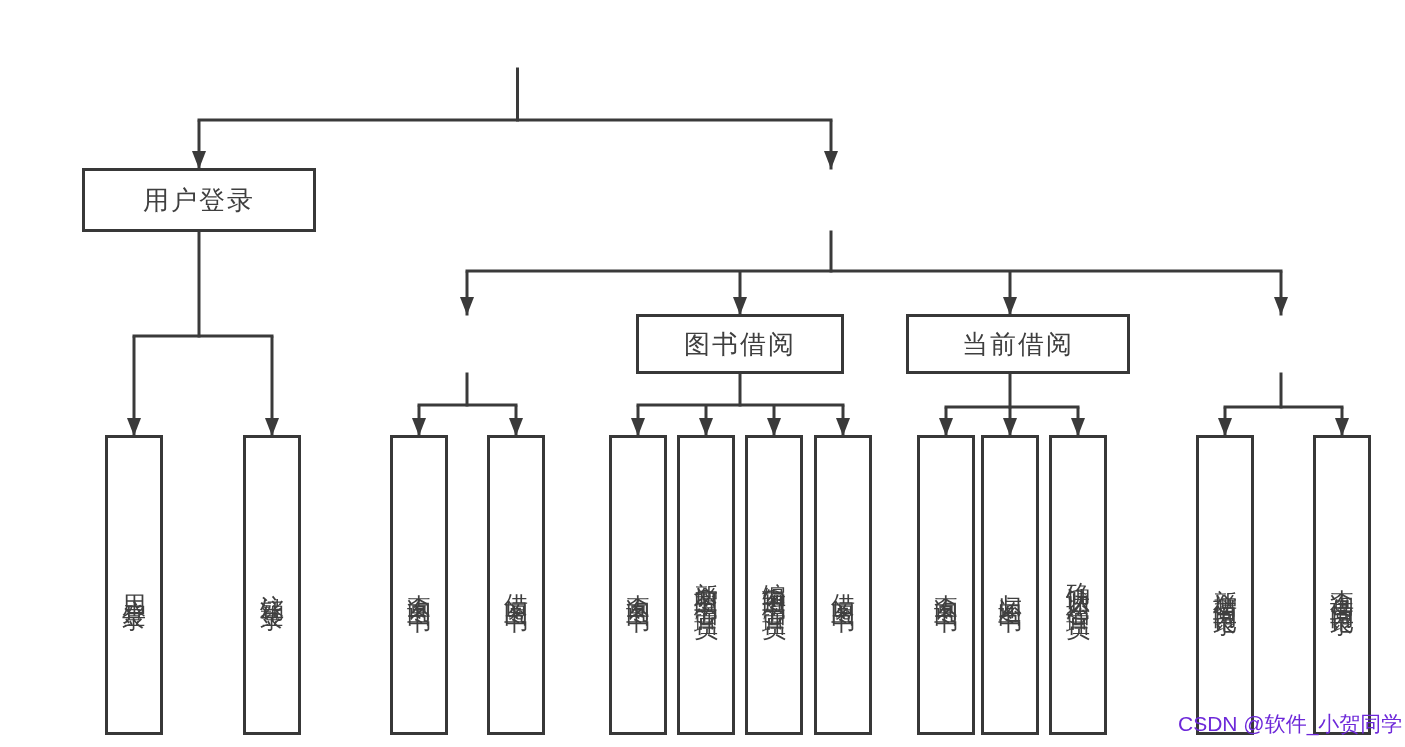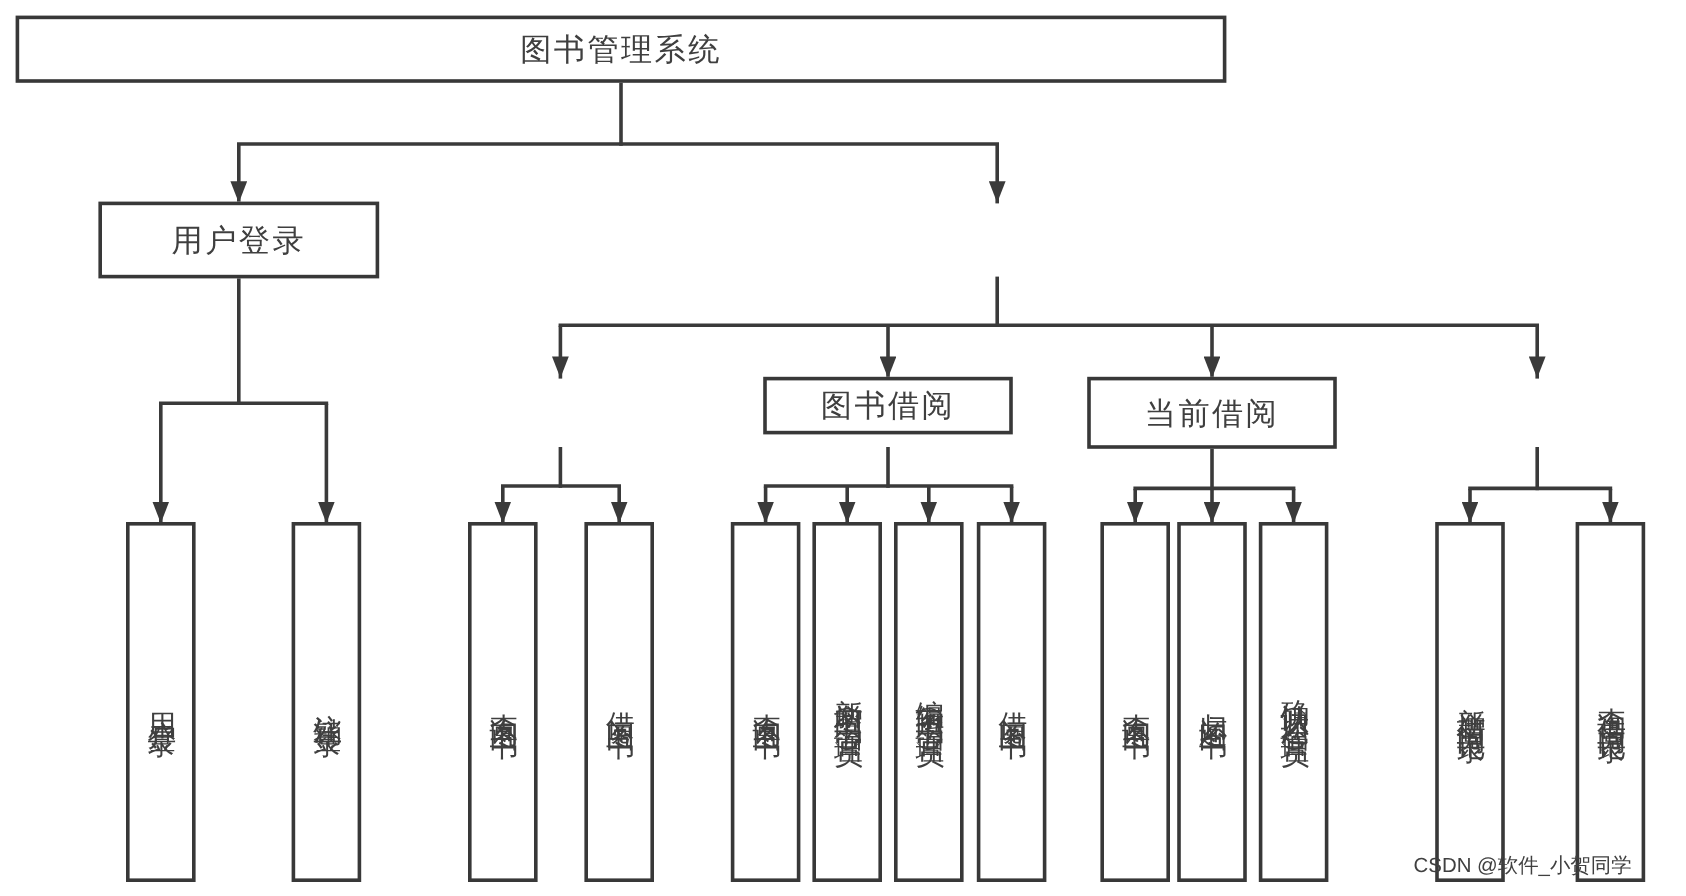--- a/index.html
+++ b/index.html
@@ -31,22 +31,22 @@
     writing-mode: vertical-rl;
     text-orientation: mixed;
     font-size: 24px;
     letter-spacing: 5px;
     white-space: nowrap;
   }
   .watermark {
     position: absolute;
     left: 1178px;
     top: 710px;
-    font-size: 17px;
-    color: #404040;
+    font-size: 21px;
+    color: #6d28d9;
     white-space: nowrap;
     z-index: 5;
   }
 </style>
 </head>
 <body>
 
 <div id="stage">
 
   <svg id="wires" viewBox="0 0 1405 747" xmlns="http://www.w3.org/2000/svg">
@@ -92,32 +92,29 @@
       <line x1="1010" y1="409" x2="1010" y2="435" marker-end="url(#arw)"></line>
       <line x1="1078" y1="409" x2="1078" y2="435" marker-end="url(#arw)"></line>
 
       <line x1="1281" y1="374" x2="1281" y2="407"></line>
       <line x1="1225" y1="407" x2="1342" y2="407"></line>
       <line x1="1225" y1="409" x2="1225" y2="435" marker-end="url(#arw)"></line>
       <line x1="1342" y1="409" x2="1342" y2="435" marker-end="url(#arw)"></line>
     </g>
   </svg>
 
-  <div class="box h-box" style="left:13px; top:13px; width:1009px; height:56px">
-    <span>图书管理系统</span>
-  </div>
 
   <div class="box h-box" style="left:82px; top:168px; width:234px; height:64px">
     <span>用户登录</span>
   </div>
 
-  <div class="box h-box" style="left:636px; top:314px; width:208px; height:48px">
+  <div class="box h-box" style="left:636px; top:314px; width:208px; height:60px">
     <span>图书借阅</span>
   </div>
-  <div class="box h-box" style="left:906px; top:314px; width:208px; height:60px">
+  <div class="box h-box" style="left:906px; top:314px; width:224px; height:60px">
     <span>当前借阅</span>
   </div>
 
   <div class="box v-box" style="left:105px; top:435px; width:58px; height:300px">
     <span>用户登录</span>
   </div>
   <div class="box v-box" style="left:243px; top:435px; width:58px; height:300px">
     <span>注销登录</span>
   </div>
 

